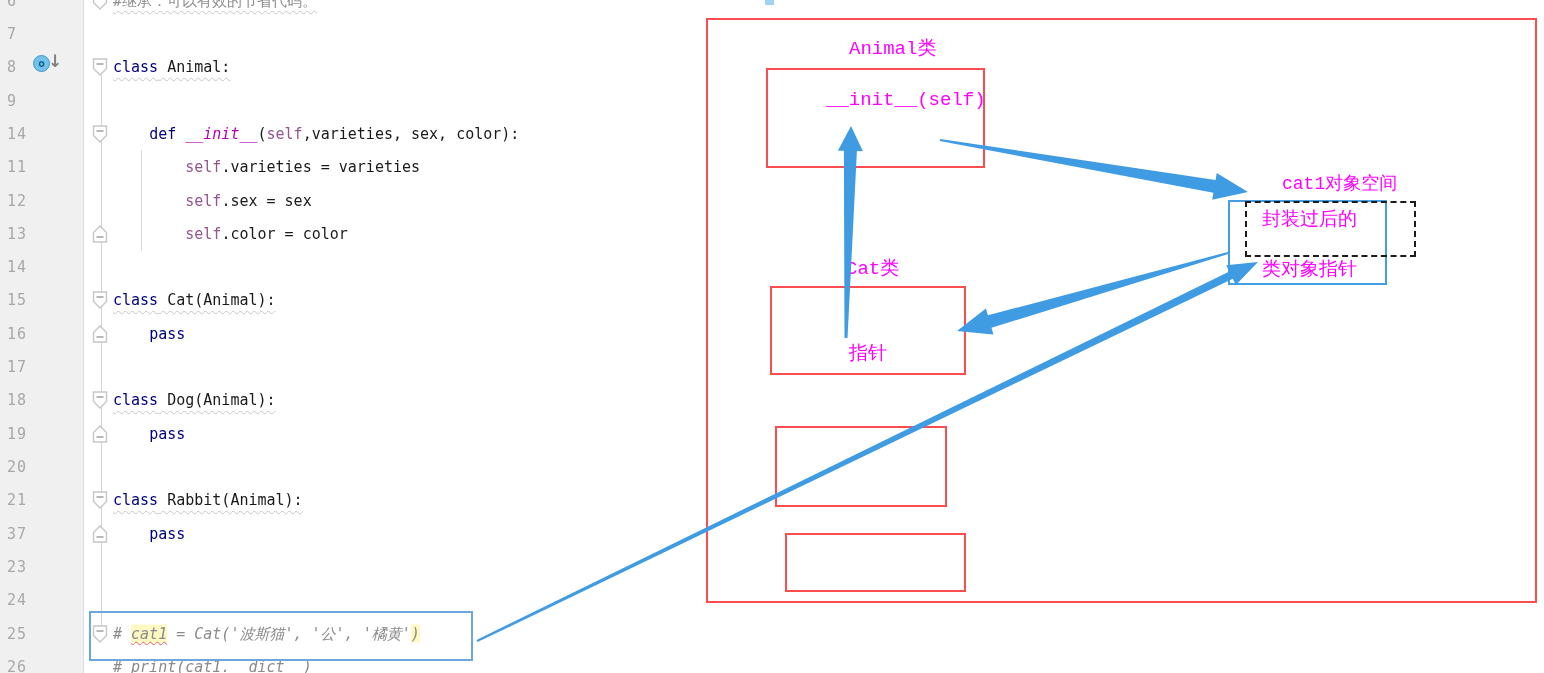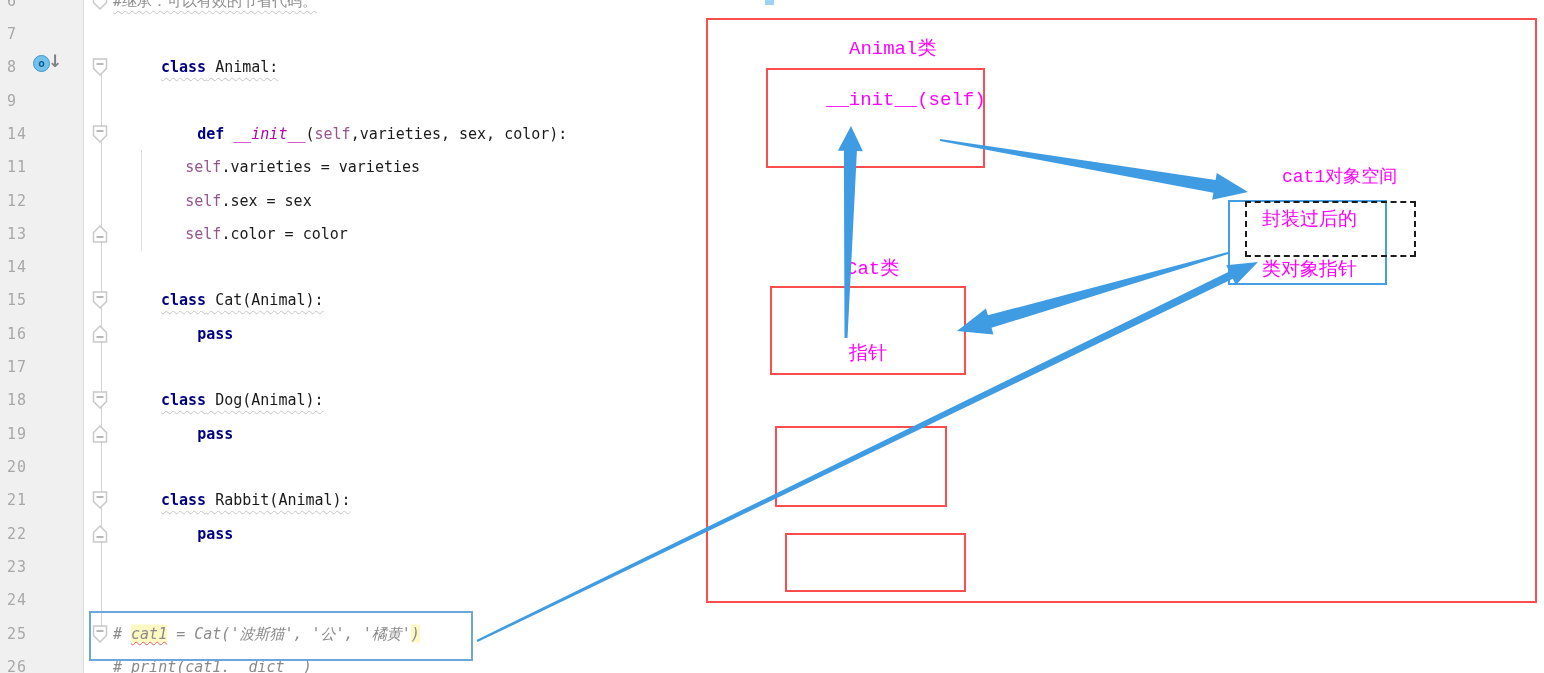--- a/index.html
+++ b/index.html
@@ -14,21 +14,21 @@
   #indent-guide { position:absolute; left:141px; top:150px; width:1px; height:101px; background:#dcdcdc; }
 
   #lines { position:absolute; left:0; top:-16px; width:700px; }
   .line { position:relative; height:33.32px; }
   .ln { position:absolute; left:7px; top:50%; transform:translateY(-50%);
         font-size:15px; color:#a8a8a8; letter-spacing:1px; }
   .fold { position:absolute; left:92px; top:50%; transform:translateY(-50%); width:16px; height:19px; }
   .code { position:absolute; left:113px; top:50%; transform:translateY(-50%);
           font-size:15px; white-space:pre; color:#1a1a1a; }
 
-  .kw      { color:#000080; font-weight:bold;margin-left:48px; }
+  .kw      { color:#000080; font-weight:normal; }
   .plain   { color:#1a1a1a; }
   .magic   { color:#b200b2;font-style:italic; }
   .self    { color:#94558d; }
   .comment { color:#8a8a8a; font-style:italic; }
   .comment2{ color:#8f8f8f; }
   .hl      { background:#fef9c3; }
   .err     { text-decoration:underline; text-decoration-style:wavy;
              text-decoration-color:#e0614f; text-decoration-thickness:1px; text-underline-offset:3px; }
   .wavy    { text-decoration:underline; text-decoration-style:wavy;
              text-decoration-color:#c6c6c6; text-decoration-thickness:1px; text-underline-offset:5px; }
@@ -148,21 +148,21 @@
       </div>
       <div class="line">
         <span class="ln">21</span>
         <span class="fold"><svg width="16" height="19" viewBox="0 0 16 19">
             <path d="M1.5 1.5 h13 v9.5 L8 17.5 L1.5 11 Z" fill="#fff" stroke="#c8c8c8" stroke-width="1.5"></path>
             <path d="M4.5 6.5 h7" stroke="#a0a0a0" stroke-width="1.5"></path>
           </svg></span>
         <span class="code"><span class="kw wavy">class</span><span class="plain wavy"> Rabbit(Animal):</span></span>
       </div>
       <div class="line">
-        <span class="ln">22</span>
+        <span class="ln">37</span>
         <span class="fold"><svg width="16" height="19" viewBox="0 0 16 19">
             <path d="M8 1.5 L14.5 8 v9.5 h-13 V8 Z" fill="#fff" stroke="#c8c8c8" stroke-width="1.5"></path>
             <path d="M4.5 12.5 h7" stroke="#a0a0a0" stroke-width="1.5"></path>
           </svg></span>
         <span class="code"><span class="plain">    </span><span class="kw">pass</span></span>
       </div>
       <div class="line">
         <span class="ln">23</span>
       </div>
       <div class="line">
@@ -193,21 +193,21 @@
       <div class="dbox red" style="left: 770px; top: 286px; width: 196px; height: 89px;"></div>
       <div class="dbox red" style="left: 775px; top: 426px; width: 172px; height: 81px;"></div>
       <div class="dbox red" style="left: 785px; top: 533px; width: 181px; height: 59px;"></div>
       <div class="dbox blue" style="left: 1228px; top: 200px; width: 159px; height: 85px;"></div>
       <div class="dbox dashed" style="left: 1245px; top: 201px; width: 171px; height: 56px;"></div>
       <div class="dbox blue-thin" style="left: 89px; top: 611px; width: 384px; height: 50px;"></div>
       <div class="dlabel" style="left: 849px; top: 35px; font-size: 19px;">Animal类</div>
       <div class="dlabel" style="left: 826px; top: 89px; font-size: 19px; text-align: center;">__init__(self)</div>
       <div class="dlabel" style="left: 846px; top: 255px; font-size: 19px;">Cat类</div>
       <div class="dlabel" style="left: 849px; top: 340px; font-size: 19px;">指针</div>
-      <div class="dlabel" style="left: 1282px; top: 164px; font-size: 18px;">cat1对象空间</div>
+      <div class="dlabel" style="left: 1282px; top: 171px; font-size: 18px;">cat1对象空间</div>
       <div class="dlabel" style="left: 1262px; top: 206px; font-size: 19px;">封装过后的</div>
       <div class="dlabel" style="left: 1262px; top: 256px; font-size: 19px;">类对象指针</div>
     </div>
   <svg id="arrow-svg" width="1544" height="673">
       <polygon points="847.5,338.0 856.9,151.1 862.9,151.3 851.0,126.0 837.9,150.7 843.9,150.8 844.5,338.0" fill="#3f9be2"></polygon>
       <polygon points="939.8,141.0 1213.4,192.7 1212.2,199.7 1248.0,192.0 1216.7,173.0 1215.6,179.9 940.2,139.0" fill="#3f9be2"></polygon>
       <polygon points="1227.7,252.0 987.9,315.3 985.9,308.6 957.0,331.0 993.4,334.6 991.5,327.8 1228.3,254.0" fill="#3f9be2"></polygon>
       <polygon points="477.5,642.1 1232.8,278.7 1235.8,285.0 1258.0,262.0 1226.2,265.2 1229.3,271.5 476.5,639.9" fill="#3f9be2"></polygon>
       <rect x="765" y="0" width="9" height="5" fill="#9fd3f2"></rect>
     </svg>

